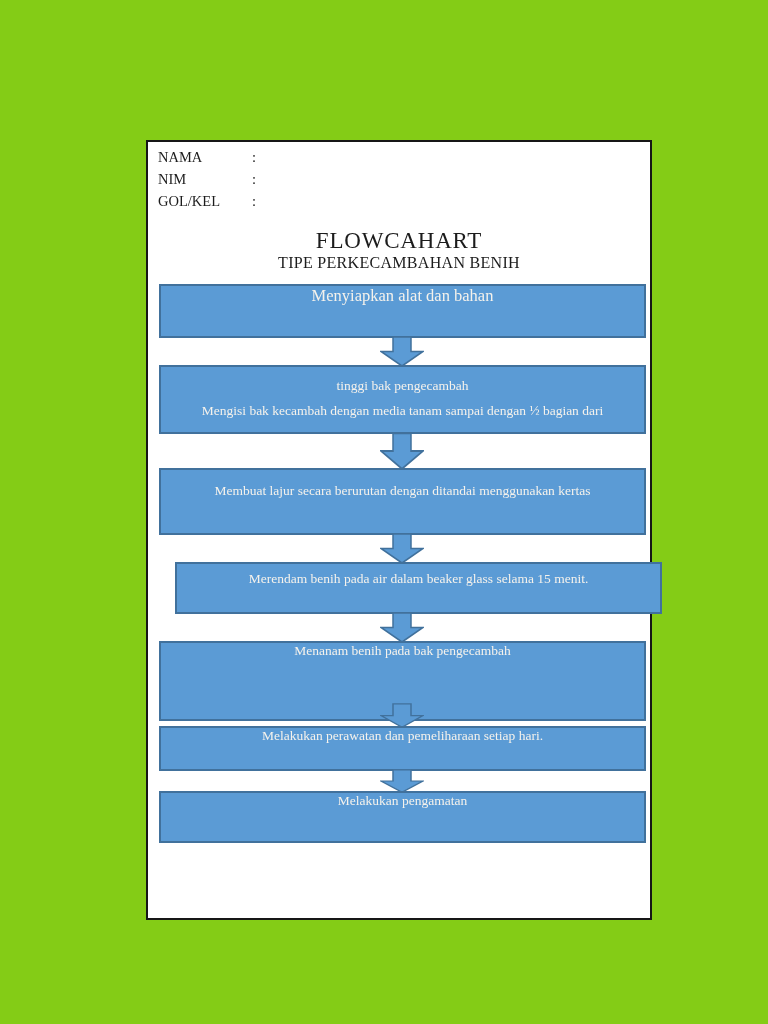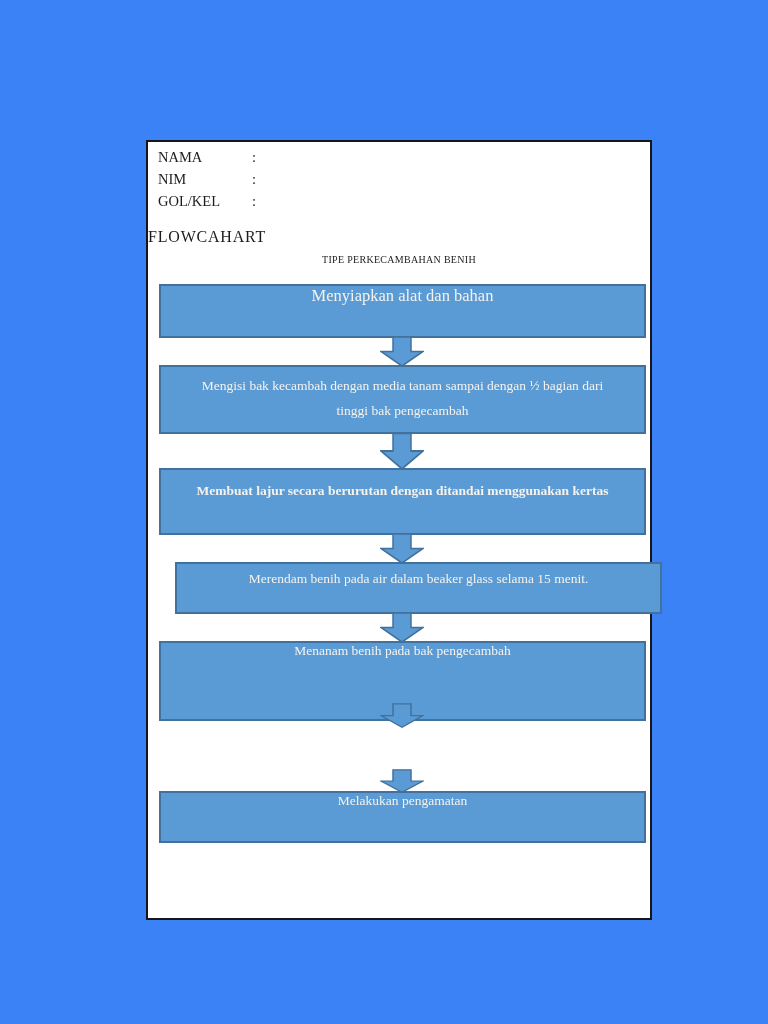--- a/index.html
+++ b/index.html
@@ -6,59 +6,59 @@
   html, body { background: #ffffff; }
   body {
     width: 768px; height: 1024px;
     font-family: "Liberation Serif", serif;
     position: relative;
     overflow: hidden;
   }
   .canvas {
     position: absolute; left: 0; top: 0;
     width: 768px; height: 1024px;
-    background: #3b82f6;
+    background: #84cc16;
   }
   .page {
     position: absolute;
     left: 146px; top: 140px;
     width: 506px; height: 780px;
     background: #ffffff;
     border: 2px solid #161616;
   }
   .info-block {
     position: absolute; top: 4px; left: 10px;
     color: #1c1c1c; font-size: 14.5px;
   }
   .info-row { display: flex; height: 22px; align-items: center; }
   .info-label { width: 94px; }
   .info-colon { width: 14px; }
   .info-value { min-width: 120px; }
   .doc-title {
     position: absolute; top: 86px; left: 0; width: 100%;
-    text-align: left; font-size: 16px; letter-spacing: 0.8px;
+    text-align: center; font-size: 23px; letter-spacing: 0.8px;
     color: #1c1c1c;
   }
   .doc-subtitle {
     position: absolute; top: 112px; left: 0; width: 100%;
-    text-align: center; font-size: 10px; letter-spacing: 0.3px;
+    text-align: center; font-size: 16px; letter-spacing: 0.3px;
     color: #1c1c1c;
   }
   .step {
     position: absolute; left: 11px; width: 487px;
     background: #5b9bd5;
     border: 2px solid #41719c;
     color: #f5f2ec;
     text-align: center;
     font-size: 13.5px;
   }
   .step.center { display: flex; flex-direction: column; align-items: center; justify-content: flex-start; }
   .step1 { top: 142px; height: 54px; font-size: 16.5px; }
   .step2 { top: 223px; height: 69px; padding-top: 6px; line-height: 25px; }
-  .step3 { top: 326px; height: 67px; padding-top: 6px; line-height: 29px; font-weight: bold; }
+  .step3 { top: 326px; height: 67px; padding-top: 6px; line-height: 29px; }
   .step4 { top: 420px; height: 52px; padding-top: 4px; line-height: 22px; margin-left: 16px; }
   .step5 { top: 499px; height: 80px; }
   .step6 { top: 584px; height: 45px; }
   .step7 { top: 649px; height: 52px; }
   .arrow {
     position: absolute; left: 232px; width: 44px;
     display: block;
   }
   .arrow svg { display: block; width: 100%; height: 100%; }
   .arrow1 { top: 194px; height: 31px; }
@@ -99,22 +99,22 @@
       <div>Menyiapkan alat dan bahan</div>
     </div>
 
     <div class="arrow arrow1">
       <svg viewBox="0 0 44 30" preserveAspectRatio="none">
           <polygon points="13,1 31,1 31,15 43,15 22,29 1,15 13,15" fill="#5b9bd5" stroke="#41719c" stroke-width="1.5"></polygon>
         </svg>
     </div>
 
     <div class="step step2">
+      <div>tinggi bak pengecambah</div>
       <div>Mengisi bak kecambah dengan media tanam sampai dengan ½ bagian dari</div>
-      <div>tinggi bak pengecambah</div>
     </div>
 
     <div class="arrow arrow2">
       <svg viewBox="0 0 44 30" preserveAspectRatio="none">
           <polygon points="13,1 31,1 31,15 43,15 22,29 1,15 13,15" fill="#5b9bd5" stroke="#41719c" stroke-width="1.5"></polygon>
         </svg>
     </div>
 
     <div class="step step3">
       <div>Membuat  lajur secara berurutan dengan ditandai menggunakan kertas</div>
@@ -139,20 +139,23 @@
     <div class="step step5 center">
       <div>Menanam benih pada bak pengecambah</div>
     </div>
 
     <div class="arrow arrow5">
       <svg viewBox="0 0 44 30" preserveAspectRatio="none">
           <polygon points="13,1 31,1 31,15 43,15 22,29 1,15 13,15" fill="#5b9bd5" stroke="#41719c" stroke-width="1.5"></polygon>
         </svg>
     </div>
 
+    <div class="step step6 center">
+      <div>Melakukan perawatan dan pemeliharaan setiap hari.</div>
+    </div>
 
     <div class="arrow arrow6">
       <svg viewBox="0 0 44 30" preserveAspectRatio="none">
           <polygon points="13,1 31,1 31,15 43,15 22,29 1,15 13,15" fill="#5b9bd5" stroke="#41719c" stroke-width="1.5"></polygon>
         </svg>
     </div>
 
     <div class="step step7 center">
       <div>Melakukan pengamatan</div>
     </div>

